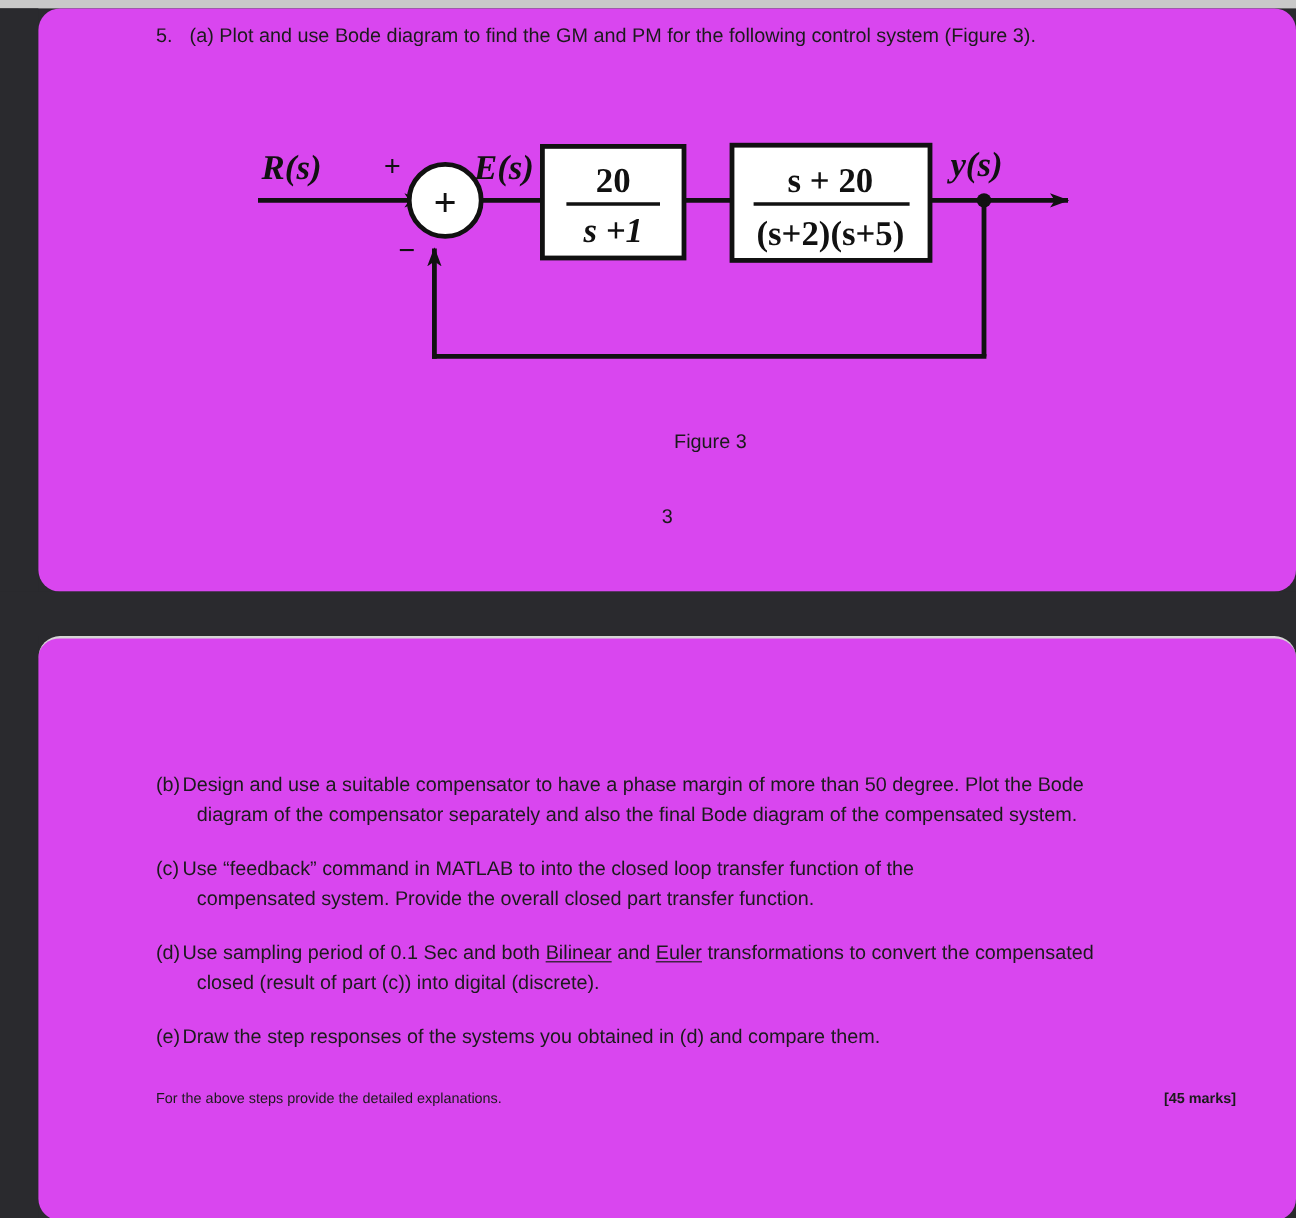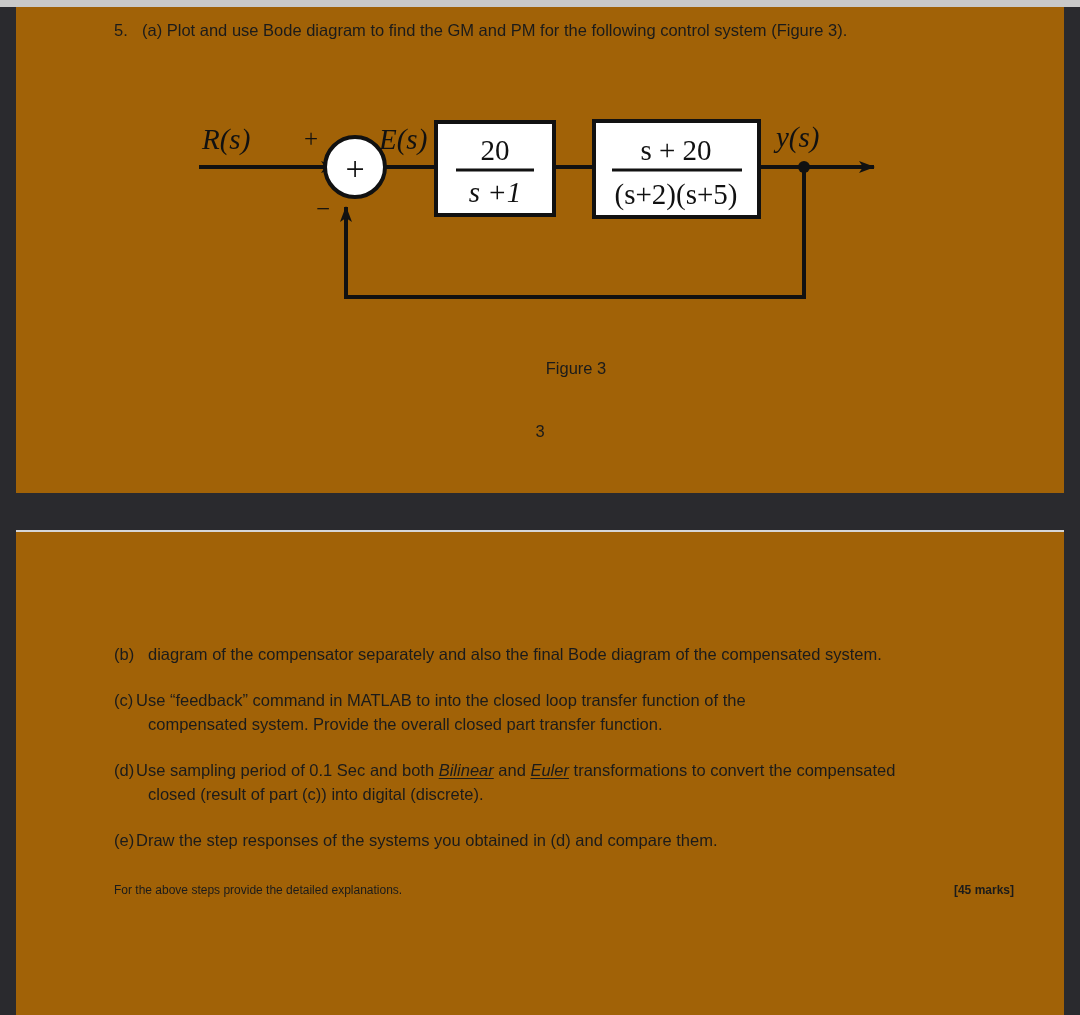--- a/index.html
+++ b/index.html
@@ -37,23 +37,24 @@
   .page-gap {
     position: absolute;
     left: 0; top: 493px;
     width: 1080px; height: 37px;
     background: #2a2a2e;
   }
 
   
   .page {
     position: absolute;
-    background: #a16207;
-    left: 16px;
+    background: #d946ef;
+    left: 32px;
     width: 1048px;
+    border-radius: 18px;
   }
   #page-one {
     top: 7px;
     height: 486px;
   }
   #page-two {
     top: 530px;
     height: 485px;
     border-top: 2px solid #d6d6d6;
   }
@@ -73,20 +74,21 @@
     width: 28px;
   }
 
   
   #diagram {
     position: absolute;
     left: 0;
     top: 60px;
     width: 893px;
     height: 260px;
+    font-weight: bold;
   }
   #diagram svg { display: block; }
 
   .blk-label {
     font-family: "Liberation Serif", serif;
     text-anchor: middle;
     fill: #111111;
   }
   .sig-label {
     font-family: "Liberation Serif", serif;
@@ -142,21 +144,20 @@
   .item .ln {
     display: block;
   }
   .item .ln.cont {
     margin-left: 12px;
   }
   .spell {
     text-decoration: underline;
     text-decoration-thickness: 1px;
     text-underline-offset: 2px;
-    font-style: italic;
   }
   .final-line {
     position: relative;
     font-size: 12px;
     line-height: 24px;
     margin-top: 26px;
   }
   .marks {
     position: absolute;
     right: 0;
@@ -236,20 +237,21 @@
     <div class="fig-caption">Figure 3</div>
     <div class="page-number">3</div>
   </div>
 
   <div class="page-gap"></div>
 
   <div class="page" id="page-two">
     <div class="items" id="items-container">
         <div class="item">
           <span class="tag">(b)</span>
+          <span class="ln">Design and use a suitable compensator to have a phase margin of more than 50 degree. Plot the Bode</span>
           <span class="ln cont">diagram of the compensator separately and also the final Bode diagram of the compensated system.</span>
         </div>
         <div class="item">
           <span class="tag">(c)</span>
           <span class="ln">Use “feedback” command in MATLAB to into the closed loop transfer function of the</span>
           <span class="ln cont">compensated system. Provide the overall closed part transfer function.</span>
         </div>
         <div class="item">
           <span class="tag">(d)</span>
           <span class="ln">Use sampling period of 0.1 Sec and both <span class="spell">Bilinear</span> and <span class="spell">Euler</span> transformations to convert the compensated</span>

